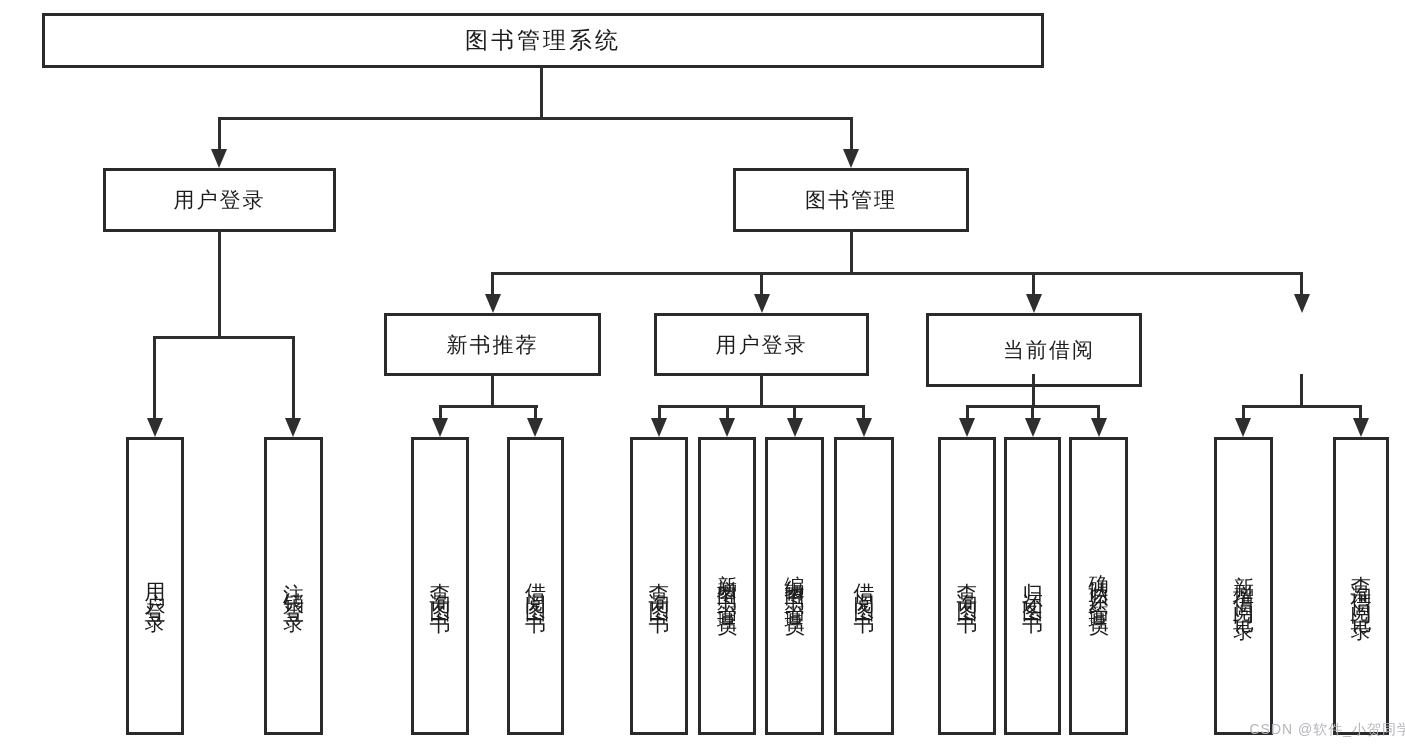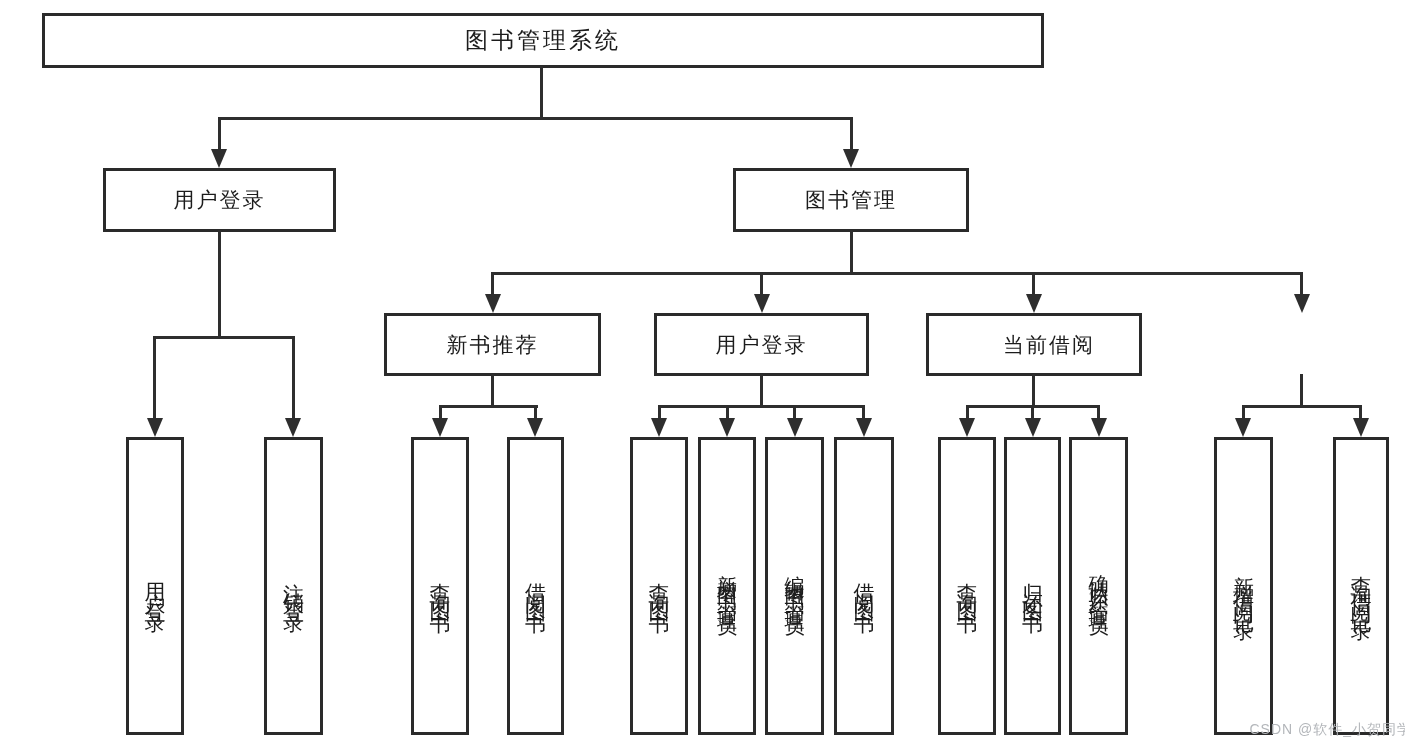--- a/index.html
+++ b/index.html
@@ -55,21 +55,21 @@
   </div>
 
   <div class="box" style="left:363px; top:313px; width:217px; height:63px;">
     <span class="hlabel">新书推荐</span>
   </div>
 
   <div class="box" style="left:633px; top:313px; width:215px; height:63px;">
     <span class="hlabel">用户登录</span>
   </div>
 
-  <div class="box" style="left:905px; top:313px; width:216px; height:63px;padding-left:30px;">
+  <div class="box" style="left:905px; top:313px; width:216px; height:74px;padding-left:30px;">
     <span class="hlabel">当前借阅</span>
   </div>
 
 
   <div class="vbox" style="left:105px;">
     <span class="vtext">用户登录</span>
   </div>
   <div class="vbox" style="left:243px; width:59px;">
     <span class="vtext">注销登录</span>
   </div>

